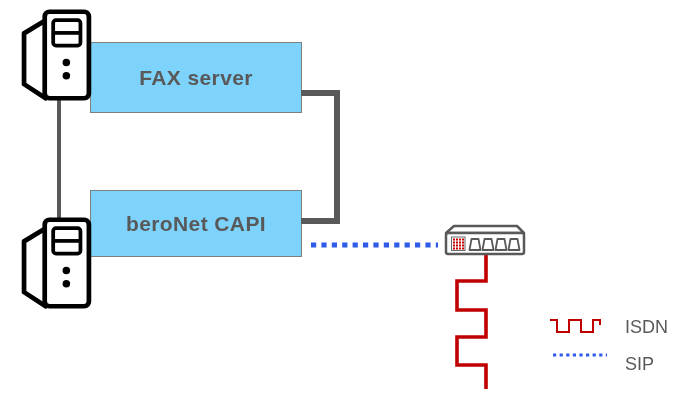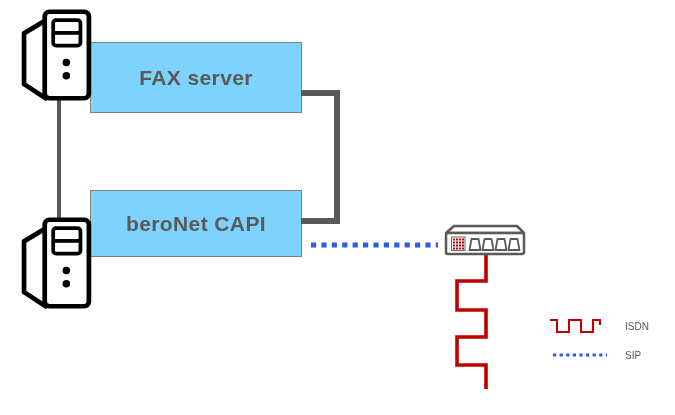--- a/index.html
+++ b/index.html
@@ -39,25 +39,25 @@
     letter-spacing: 0.8px;
   }
   .svg-overlay {
     position: absolute;
     left: 0; top: 0;
     width: 675px; height: 415px;
   }
   .legend-label {
     position: absolute;
     color: #595959;
-    font-size: 10px;
+    font-size: 18px;
     line-height: 16px;
   }
   .legend-label-isdn { left: 625px; top: 319px; }
-  .legend-label-sip  { left: 625px; top: 348px; }
+  .legend-label-sip  { left: 625px; top: 356px; }
 </style>
 </head>
 <body>
 
 <div class="stage">
 
   <div class="node-box fax-box">
     <span class="node-label">FAX server</span>
   </div>
 

